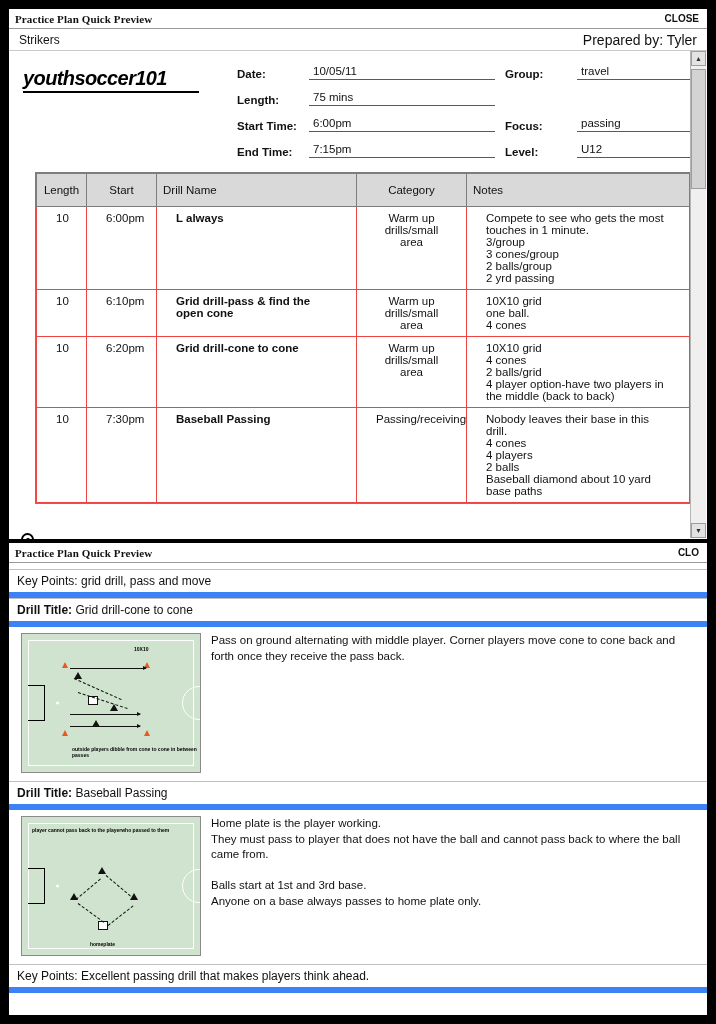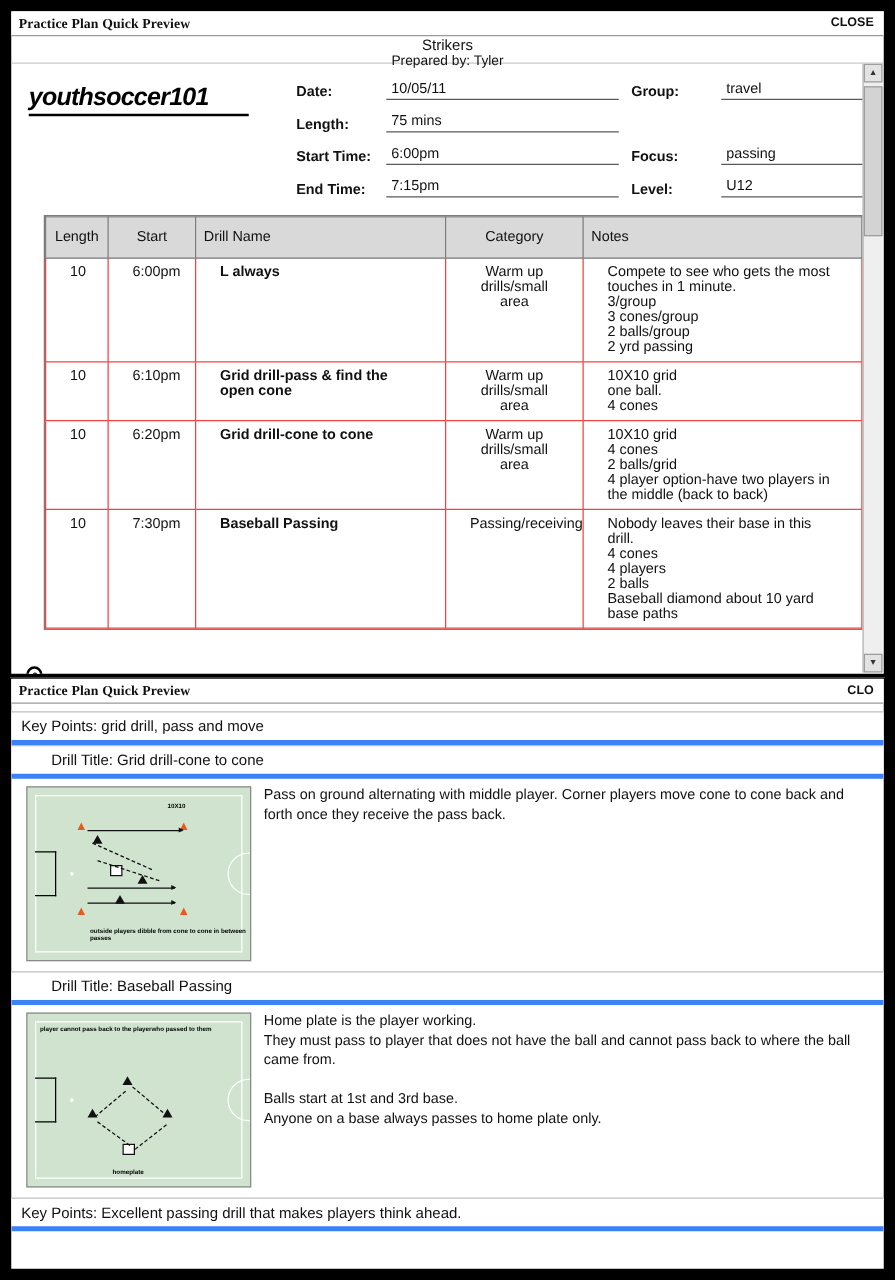--- a/index.html
+++ b/index.html
@@ -54,24 +54,23 @@
   .subbar {
     height: 22px;
     border-bottom: 1px solid #c9c9c9;
     display: flex;
     align-items: center;
     justify-content: space-between;
     padding: 0 10px 0 10px;
     box-sizing: border-box;
     font-size: 12px;
     color: #111;
-    flex-direction: column;
   }
   .prepared {
-    font-size: 11px;
+    font-size: 14px;
     color: #111;
   }
 
   
   .hdr {
     display: flex;
     padding: 10px 12px 6px 14px;
     box-sizing: border-box;
   }
   .logo-wrap {
@@ -225,27 +224,27 @@
     top: 542px;
     width: 700px;
     height: 474px;
     background: #ffffff;
     border: 1px solid #000;
     box-sizing: border-box;
     overflow: hidden;
   }
   .band {
     border-top: 1px solid #c0c0c0;
-    border-bottom: 4px solid #3b82f6;
+    border-bottom: 6px solid #3b82f6;
     padding: 4px 8px;
     font-size: 12px;
     color: #111;
     background: #fff;
   }
-  .band.title-band b { font-weight: normal; margin-left: 24px; }
+  .band.title-band b { font-weight: bold; }
   .drill-block {
     display: flex;
     padding: 6px 8px 8px 12px;
     box-sizing: border-box;
   }
   .diagram {
     width: 180px;
     flex: none;
     border: 1px solid #8a8a8a;
     box-sizing: border-box;

